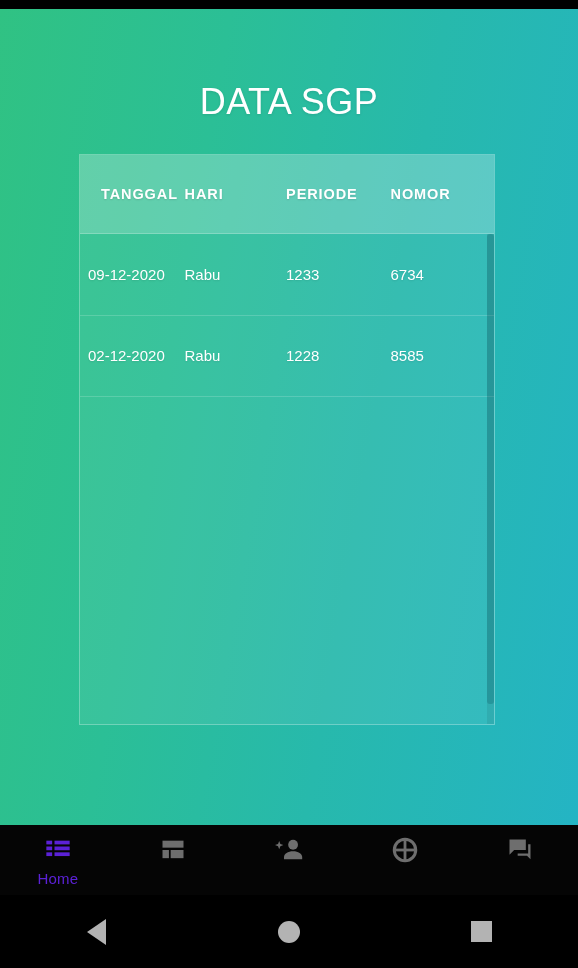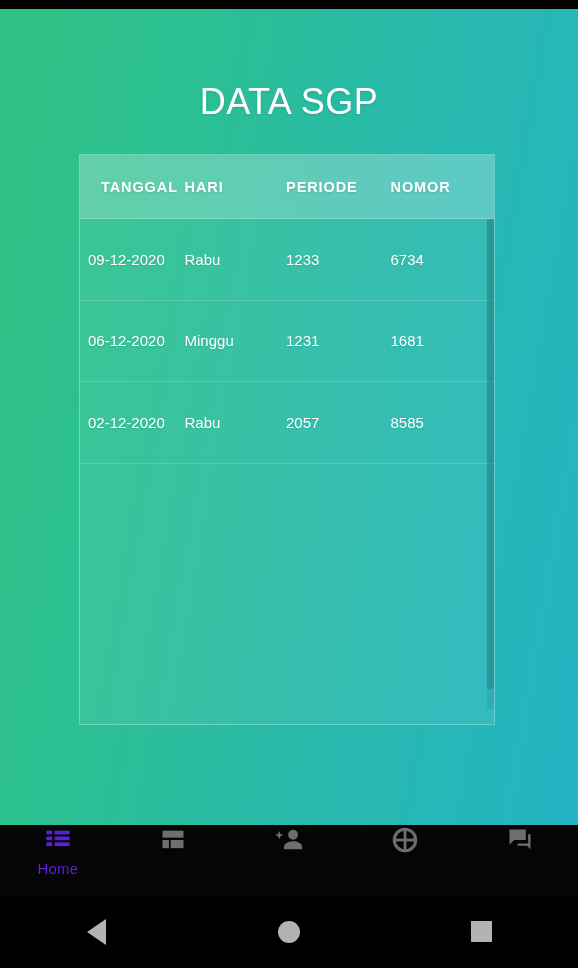--- a/index.html
+++ b/index.html
@@ -50,21 +50,21 @@
     left:79px; top:145px;
     width:416px; height:571px;
     background:rgba(255,255,255,0.07);
     border:1px solid rgba(255,255,255,0.28);
     overflow:hidden;
   }
 
   .table-head {
     display:flex;
     align-items:center;
-    height:64px;
+    height:79px;
     background:rgba(255,255,255,0.20);
     border-bottom:1px solid rgba(255,255,255,0.22);
   }
   .table-head .th {
     color:#ffffff;
     font-size:14.5px;
     font-weight:700;
     letter-spacing:0.9px;
     text-shadow:0 1px 2px rgba(0,0,0,0.12);
   }
@@ -120,21 +120,21 @@
     display:flex;
     align-items:flex-start;
   }
   .nav-item {
     flex:1;
     height:70px;
     display:flex;
     flex-direction:column;
     align-items:center;
     justify-content:flex-start;
-    padding-top:1px;
+    padding-top:11px;
   }
   .nav-item .nav-icon {
     display:block;
     height:28px;
     line-height:0;
   }
   .nav-label {
     margin-top:6px;
     font-size:15px;
     color:#5b21d6;
@@ -195,33 +195,27 @@
       <div class="table-body">
 
         <div class="trow">
           <div class="td date col-tanggal">09-12-2020</div>
           <div class="td col-hari">Rabu</div>
           <div class="td col-periode">1233</div>
           <div class="td col-nomor">6734</div>
         </div>
 
 
-        <div class="trow">
-          <div class="td date col-tanggal">06-12-2020</div>
-          <div class="td col-hari">Minggu</div>
-          <div class="td col-periode">1231</div>
-          <div class="td col-nomor">1681</div>
-        </div>
 
 
 
         <div class="trow">
           <div class="td date col-tanggal">02-12-2020</div>
           <div class="td col-hari">Rabu</div>
-          <div class="td col-periode">2057</div>
+          <div class="td col-periode">1228</div>
           <div class="td col-nomor">8585</div>
         </div>
 
         <div class="scroll-track">
           <div class="scroll-thumb"></div>
         </div>
 
       </div>
     </div>
   </div>

